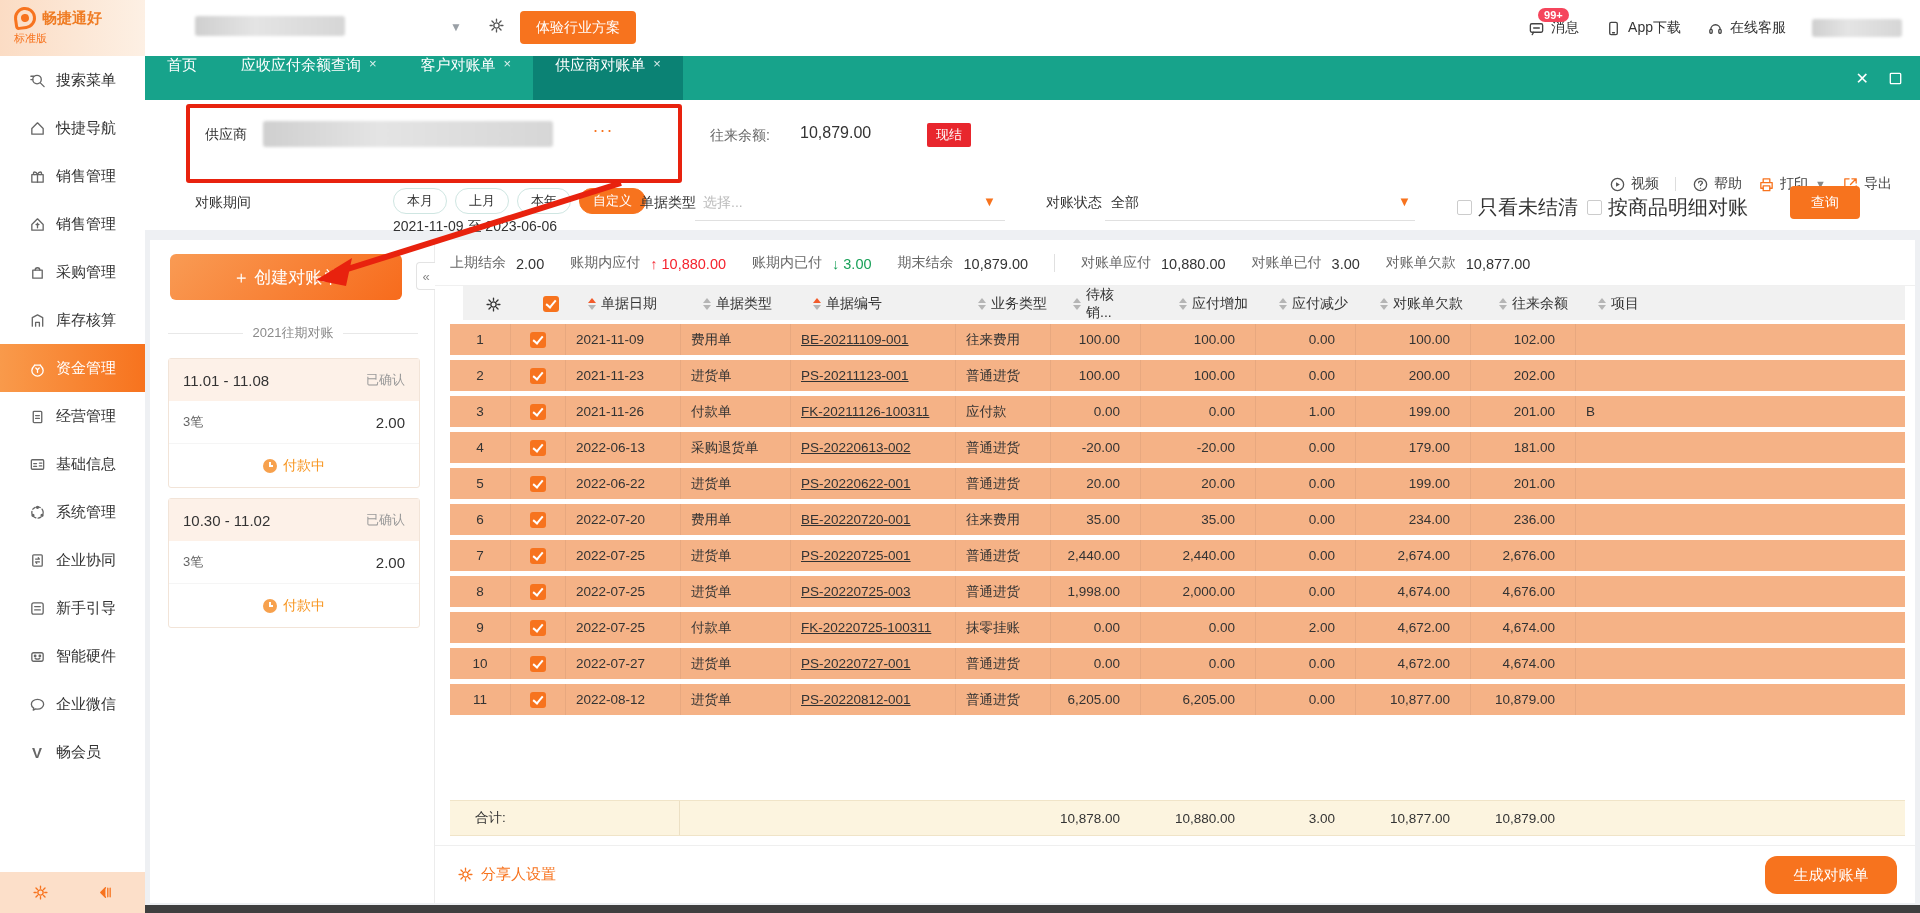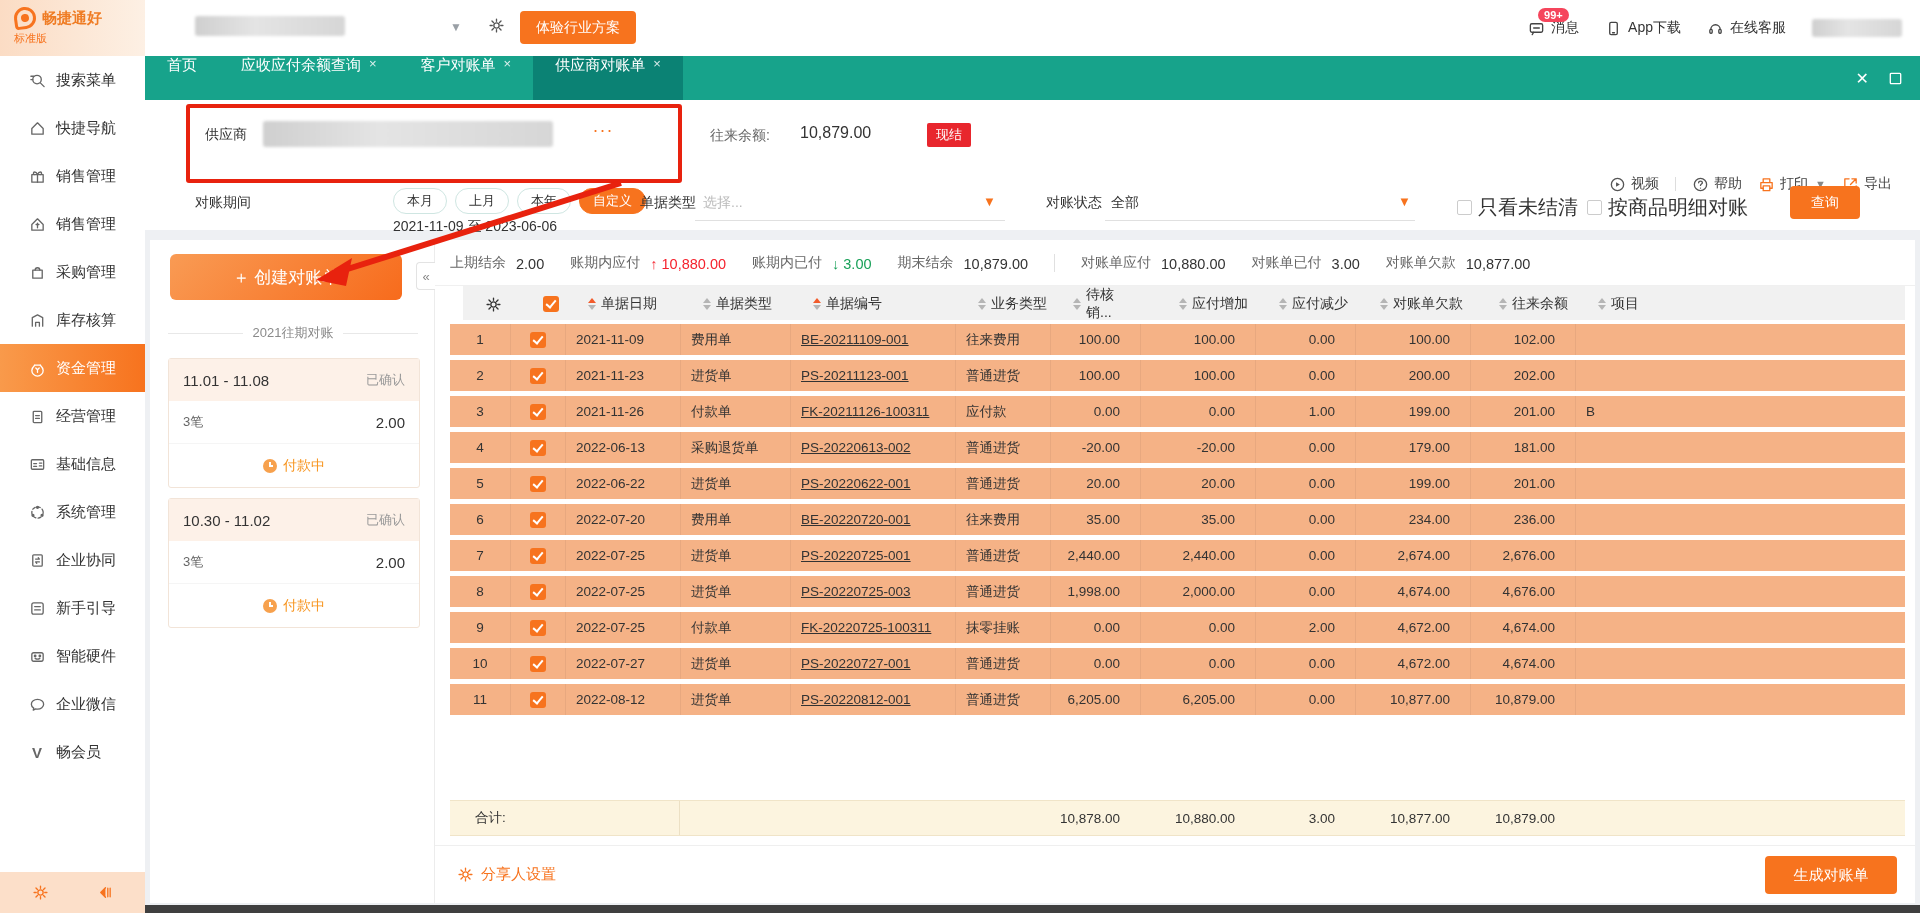--- a/index.html
+++ b/index.html
@@ -145,21 +145,21 @@
                 border-top:1px solid #f0e4c8; border-bottom:1px solid #f0e4c8; align-items:center;
                 font-size:13.5px; color:#333; }
   .tot-first { grid-column:1 / 4; padding-left:25px; border-right:1px solid #ece0c4; height:100%;
                display:flex; align-items:center; }
   .tot-cell { text-align:right; padding-right:20px; }
   .bottom-bar { position:absolute; left:0; right:0; bottom:0; height:58px; border-top:1px solid #efefef;
                 display:flex; align-items:center;margin-top:47px; }
   .share { display:flex; align-items:center; gap:7px; color:#f7731e; font-size:15px; margin-left:22px; cursor:pointer; }
   .share .ic { display:flex; color:#f7731e; }
   .generate-btn { position:absolute; right:18px; top:10px; width:132px; height:38px; background:#f7731e; color:#fff;
-                  border:none; border-radius:4px; font-size:15px; cursor:pointer; }
+                  border:none; border-radius:12px; font-size:15px; cursor:pointer; }
 
   
   .red-box { position:absolute; left:186px; top:104px; width:496px; height:79px; border:4px solid #e8220e;
              border-radius:3px; z-index:60; pointer-events:none; }
   .anno-svg { position:absolute; inset:0; width:1920px; height:913px; z-index:60; pointer-events:none; }
   .taskbar { position:absolute; left:145px; right:0; bottom:0; height:8px; background:#3f3f3f; z-index:70; }
 </style>
 </head>
 <body>
 

